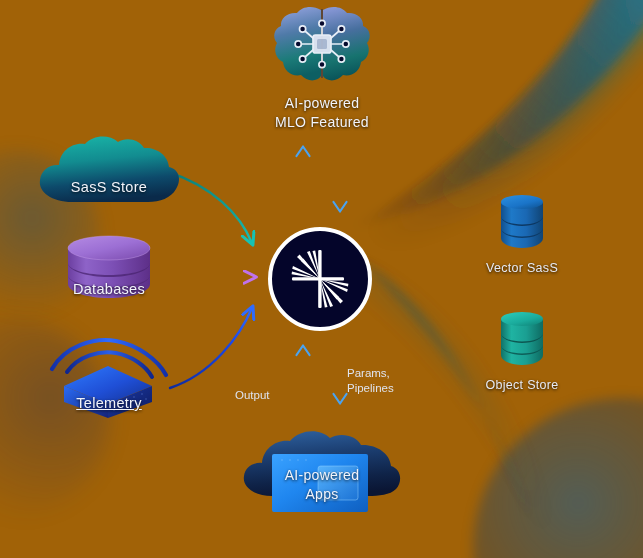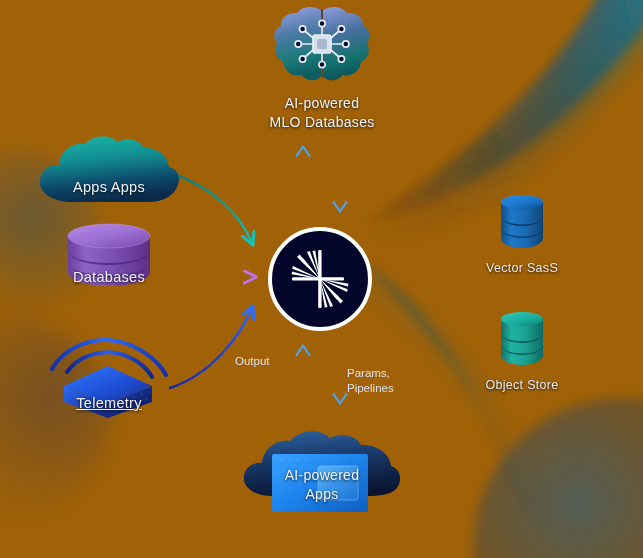--- a/index.html
+++ b/index.html
@@ -63,21 +63,21 @@
     text-shadow: 0 1px 3px rgba(0,0,0,0.85);
   }
 
   
   #node-mlo { left: 236px; top: 4px; width: 172px; }
   #node-mlo .icon-box { height: 84px; display:flex; align-items:center; justify-content:center; }
   #node-mlo .node-label { margin-top: 6px; font-size: 14px; line-height: 18.5px; }
 
   
   #node-saas  { left: 30px;  top: 136px; width: 158px; }
-  #node-db    { left: 40px;  top: 218px; width: 138px; }
+  #node-db    { left: 40px;  top: 230px; width: 138px; }
   #node-telem { left: 40px;  top: 340px; width: 138px; }
 
   #node-saas .stackwrap  { position: relative; height: 70px; }
   #node-saas .node-label { margin-top: -28px; font-size: 14.5px; }
 
   #node-db .stackwrap    { position: relative; height: 72px; }
   #node-db .node-label   { margin-top: -22px; font-size: 14.5px; }
 
   #node-telem .stackwrap { position: relative; height: 78px; }
   #node-telem .node-label{ margin-top: -24px; font-size: 14.5px; text-decoration: underline; }
@@ -104,21 +104,21 @@
   }
 
   
   .vlabel {
     position: absolute;
     color: #dfe3ee;
     font-size: 11.5px;
     line-height: 15px;
     white-space: nowrap;
   }
-  #label-output { left: 235px; top: 354px; }
+  #label-output { left: 235px; top: 388px; }
   #label-params { left: 347px; top: 366px; }
 
   svg { display: block; overflow: visible; }
   .svgfull { position:absolute; left:0; top:0; width:643px; height:558px; pointer-events:none; }
 </style>
 </head>
 <body>
 
 <div id="stage">
 
@@ -340,21 +340,21 @@
           <line x1="62" y1="46" x2="70" y2="53"></line>
           <circle cx="72.4" cy="55" r="3.1" fill="#04052a"></circle>
 
           <line x1="53" y1="49" x2="53" y2="58"></line>
           <circle cx="53" cy="60.6" r="3.1" fill="#04052a"></circle>
         </g>
       </svg>
     </div>
     <div class="node-label">
       <span>AI-powered</span><br>
-      <span>MLO Databases</span>
+      <span>MLO Featured</span>
     </div>
   </div>
 
   <div class="node" id="node-saas">
     <div class="stackwrap">
       <svg width="158" height="70" viewBox="0 0 158 70" style="position:absolute;left:0;top:0;">
         <defs>
           <linearGradient id="cloudTeal" x1="0.2" y1="0" x2="0.4" y2="1">
             <stop offset="0%" stop-color="#19b3a6"></stop>
             <stop offset="38%" stop-color="#128c90"></stop>
@@ -366,21 +366,21 @@
                  C22 66, 8 56, 10 44
                  C11 34, 20 28, 29 29
                  C30 15, 42 6, 55 8
                  C63 -1, 79 -2, 88 6
                  C96 1, 109 3, 114 12
                  C126 11, 138 19, 139 31
                  C149 33, 152 44, 146 53
                  C141 62, 130 66, 118 66 Z" fill="url(#cloudTeal)"></path>
       </svg>
     </div>
-    <div class="node-label">Apps Apps</div>
+    <div class="node-label">SasS Store</div>
   </div>
 
   <div class="node" id="node-db">
     <div class="stackwrap">
       <svg width="138" height="72" viewBox="0 0 138 72" style="position:absolute;left:0;top:0;">
         <defs>
           <linearGradient id="dbPurpSide" x1="0" y1="0" x2="1" y2="0">
             <stop offset="0%" stop-color="#6c3fa0"></stop>
             <stop offset="22%" stop-color="#8e63c8"></stop>
             <stop offset="55%" stop-color="#7c4fb5"></stop>

